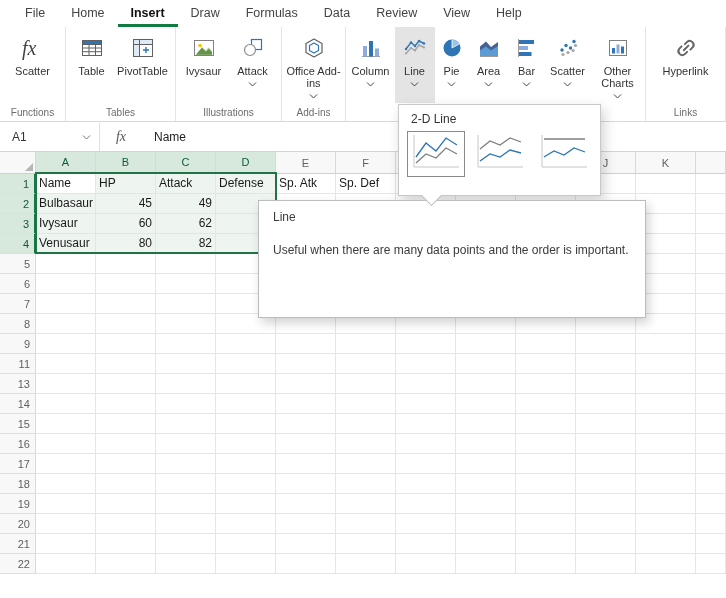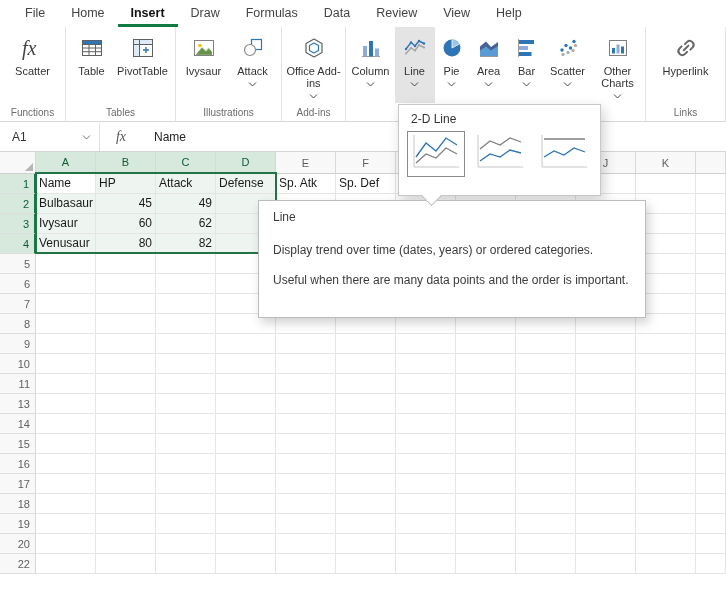--- a/index.html
+++ b/index.html
@@ -467,35 +467,20 @@
         <div class="cell" style="width: 60px;"></div>
         <div class="cell" style="width: 60px;"></div>
         <div class="cell" style="width: 60px;"></div>
         <div class="cell" style="width: 60px;"></div>
         <div class="cell" style="width: 60px;"></div>
         <div class="cell" style="width: 60px;"></div>
         <div class="cell" style="width: 60px;"></div>
         <div class="cell" style="width: 30px;"></div>
       </div>
       <div class="grow">
-        <div class="rhead">10</div>
-        <div class="cell" style="width: 60px;"></div>
-        <div class="cell" style="width: 60px;"></div>
-        <div class="cell" style="width: 60px;"></div>
-        <div class="cell" style="width: 60px;"></div>
-        <div class="cell" style="width: 60px;"></div>
-        <div class="cell" style="width: 60px;"></div>
-        <div class="cell" style="width: 60px;"></div>
-        <div class="cell" style="width: 60px;"></div>
-        <div class="cell" style="width: 60px;"></div>
-        <div class="cell" style="width: 60px;"></div>
-        <div class="cell" style="width: 60px;"></div>
-        <div class="cell" style="width: 30px;"></div>
-      </div>
-      <div class="grow">
         <div class="rhead">11</div>
         <div class="cell" style="width: 60px;"></div>
         <div class="cell" style="width: 60px;"></div>
         <div class="cell" style="width: 60px;"></div>
         <div class="cell" style="width: 60px;"></div>
         <div class="cell" style="width: 60px;"></div>
         <div class="cell" style="width: 60px;"></div>
         <div class="cell" style="width: 60px;"></div>
         <div class="cell" style="width: 60px;"></div>
         <div class="cell" style="width: 60px;"></div>
@@ -603,20 +588,35 @@
         <div class="cell" style="width: 60px;"></div>
         <div class="cell" style="width: 60px;"></div>
         <div class="cell" style="width: 60px;"></div>
         <div class="cell" style="width: 60px;"></div>
         <div class="cell" style="width: 60px;"></div>
         <div class="cell" style="width: 60px;"></div>
         <div class="cell" style="width: 30px;"></div>
       </div>
       <div class="grow">
         <div class="rhead">20</div>
+        <div class="cell" style="width: 60px;"></div>
+        <div class="cell" style="width: 60px;"></div>
+        <div class="cell" style="width: 60px;"></div>
+        <div class="cell" style="width: 60px;"></div>
+        <div class="cell" style="width: 60px;"></div>
+        <div class="cell" style="width: 60px;"></div>
+        <div class="cell" style="width: 60px;"></div>
+        <div class="cell" style="width: 60px;"></div>
+        <div class="cell" style="width: 60px;"></div>
+        <div class="cell" style="width: 60px;"></div>
+        <div class="cell" style="width: 60px;"></div>
+        <div class="cell" style="width: 30px;"></div>
+      </div>
+      <div class="grow">
+        <div class="rhead">21</div>
         <div class="cell" style="width: 60px;"></div>
         <div class="cell" style="width: 60px;"></div>
         <div class="cell" style="width: 60px;"></div>
         <div class="cell" style="width: 60px;"></div>
         <div class="cell" style="width: 60px;"></div>
         <div class="cell" style="width: 60px;"></div>
         <div class="cell" style="width: 60px;"></div>
         <div class="cell" style="width: 60px;"></div>
         <div class="cell" style="width: 60px;"></div>
         <div class="cell" style="width: 60px;"></div>
@@ -666,16 +666,15 @@
               <polyline points="9,26 19,20 29,24 39,17 50,21" fill="none" stroke="#2E75B6" stroke-width="1.3"></polyline>
             </svg></span>
         </div>
       </div>
   </div>
 
   <div class="notch"></div>
 
   <div class="tooltip">
     <div class="tt-title">Line</div>
-    <p>Display trend over time (dates, years) or ordered categories.</p>
     <p>Useful when there are many data points and the order is important.</p>
   </div>
 </div>
 
 </body></html>

